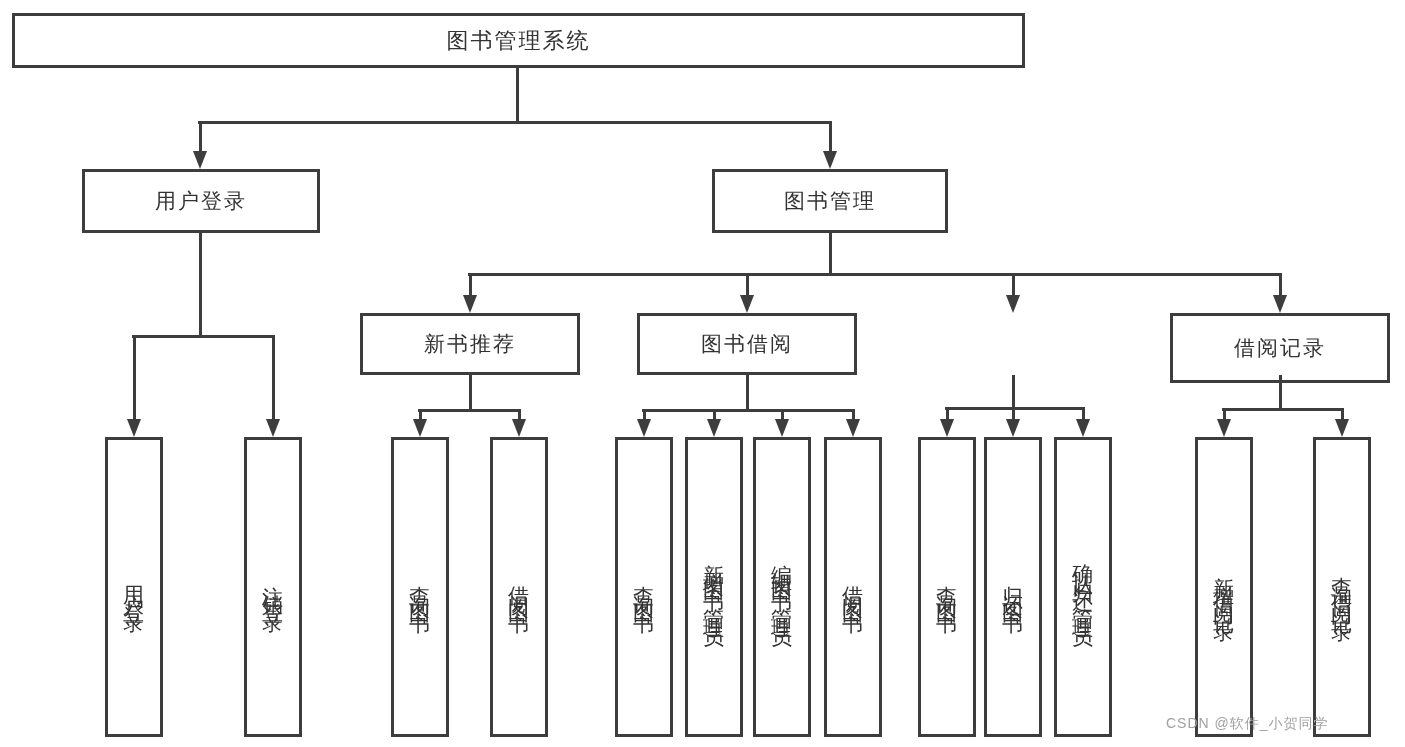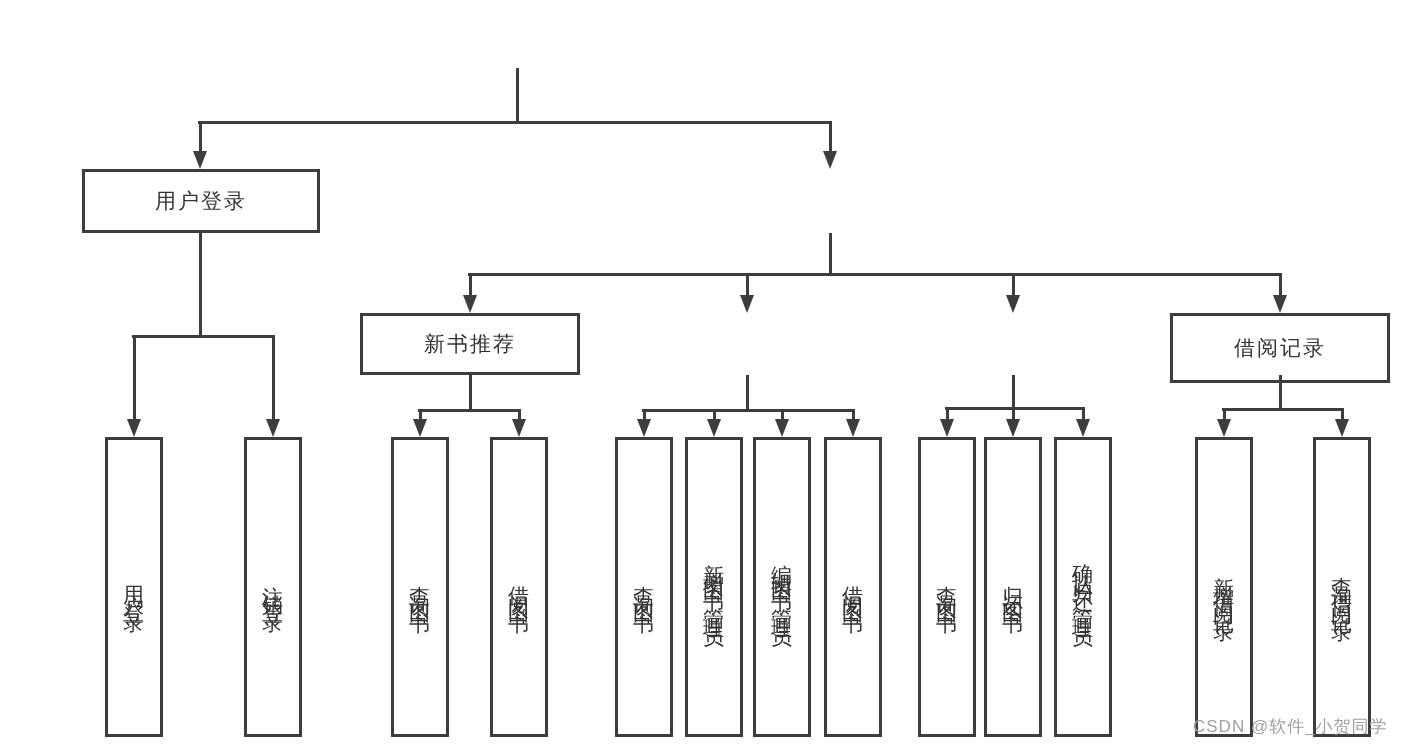--- a/index.html
+++ b/index.html
@@ -25,33 +25,36 @@
   .arrow::before {
     content:""; position:absolute; left:5.5px; top:0; width:3px;
     height:calc(100% - 14px); background:var(--line);
   }
   .arrow::after {
     content:""; position:absolute; left:0; bottom:0; width:0; height:0;
     border-left:7px solid transparent; border-right:7px solid transparent;
     border-top:18px solid var(--line);
   }
   .watermark {
-    position:absolute; left:1193px; top:715px; font-size:17px; letter-spacing:1px;
+    position:absolute; left:1166px; top:715px; font-size:14px; letter-spacing:1px;
     color:#a0a0a0; white-space:nowrap; z-index:5;
   }
 </style>
 </head>
 <body>
 
 <div class="stage">
 
+  <div class="box root" style="left:12px; top:13px; width:1013px; height:55px;">图书管理系统</div>
 
   <div class="box" style="left:82px; top:169px; width:238px; height:64px;">用户登录</div>
+  <div class="box" style="left:712px; top:169px; width:236px; height:64px;">图书管理</div>
 
   <div class="box" style="left:360px; top:313px; width:220px; height:62px;">新书推荐</div>
+  <div class="box" style="left:637px; top:313px; width:220px; height:62px;">图书借阅</div>
   <div class="box" style="left:1170px; top:313px; width:220px; height:70px;">借阅记录</div>
 
   <div class="box leaf" style="left:105px; top:437px; width:58px; height:300px;">用户登录</div>
   <div class="box leaf" style="left:244px; top:437px; width:58px; height:300px;">注销登录</div>
 
   <div class="box leaf" style="left:391px; top:437px; width:58px; height:300px;">查询图书</div>
   <div class="box leaf" style="left:490px; top:437px; width:58px; height:300px;">借阅图书</div>
 
   <div class="box leaf" style="left:615px; top:437px; width:58px; height:300px;">查询图书</div>
   <div class="box leaf" style="left:685px; top:437px; width:58px; height:300px;">新增图书（管理员）</div>

